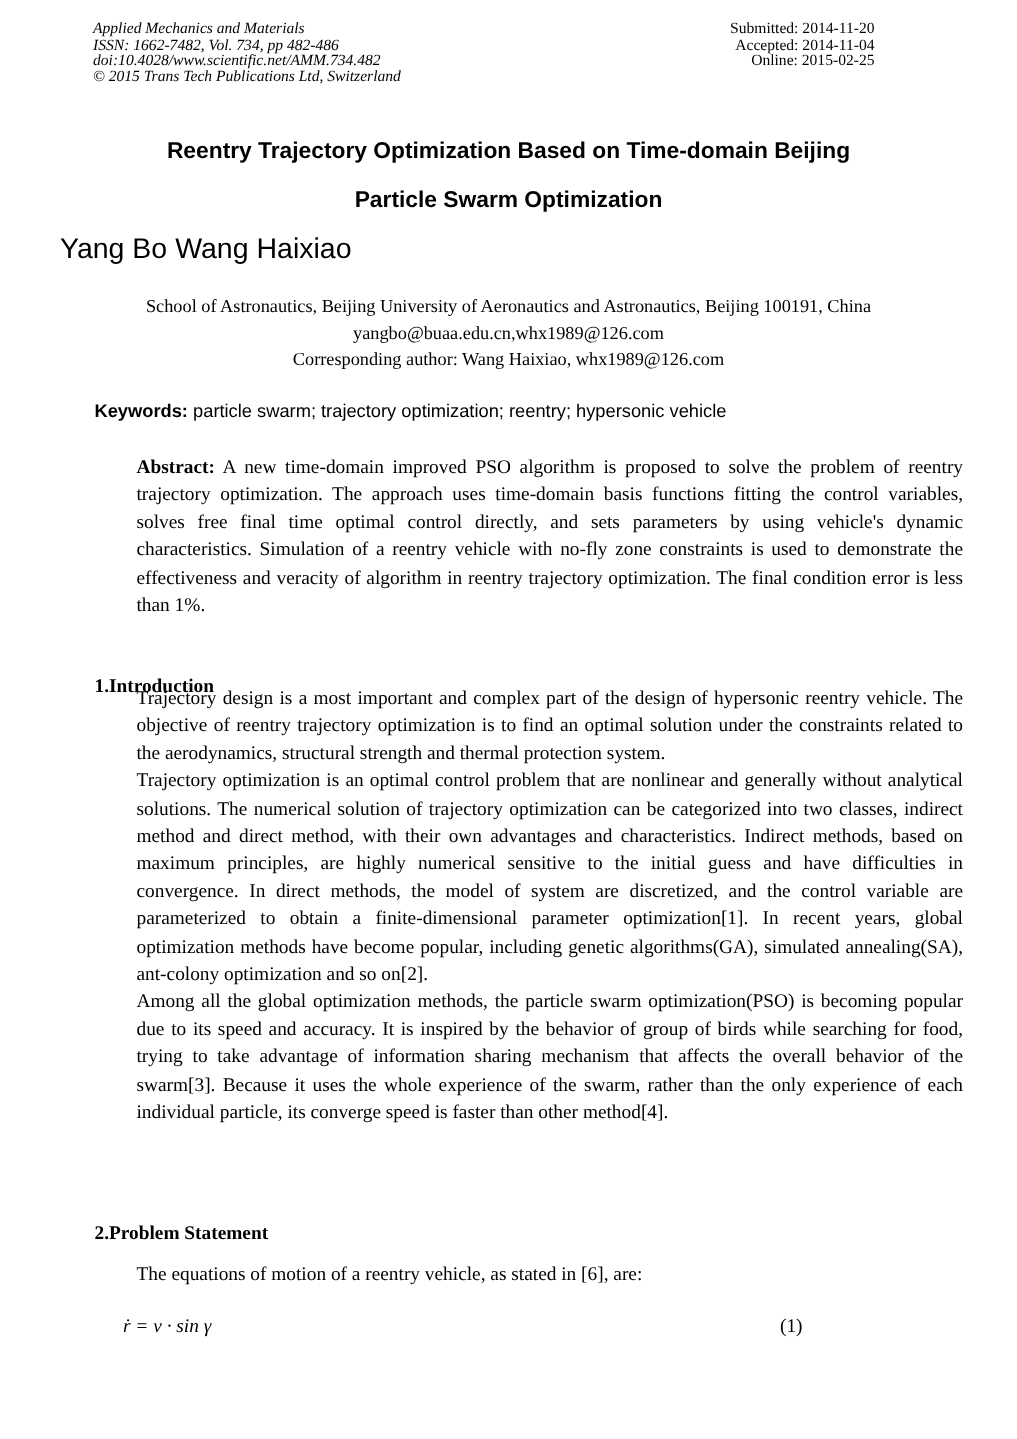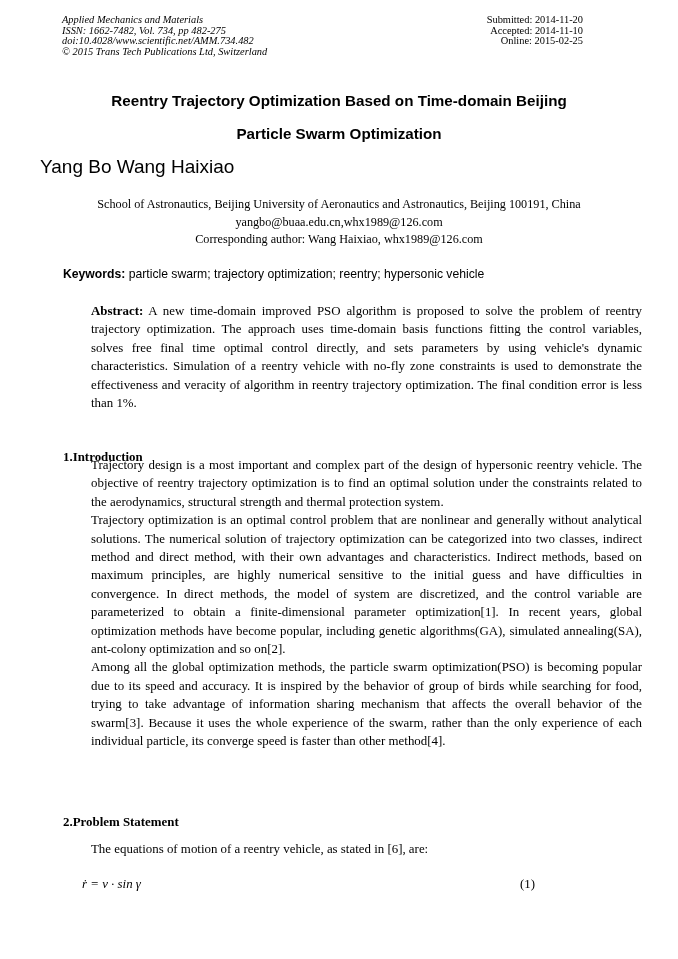--- a/index.html
+++ b/index.html
@@ -28,28 +28,28 @@
     .equation { position: absolute; left: 82px; top: 877px; font-family: "Liberation Serif", serif; font-style: italic; font-size: 12.9px; }
     .eq-num { position: absolute; left: 520px; top: 877px; font-family: "Liberation Serif", serif; font-size: 12.9px; }
   </style>
 </head>
 <body>
 
 <div class="page">
 
   <div class="hdr-left">
     <span class="hdr-line">Applied Mechanics and Materials</span>
-    <span class="hdr-line">ISSN: 1662-7482, Vol. 734, pp 482-275</span>
+    <span class="hdr-line">ISSN: 1662-7482, Vol. 734, pp 482-486</span>
     <span class="hdr-line">doi:10.4028/www.scientific.net/AMM.734.482</span>
     <span class="hdr-line">© 2015 Trans Tech Publications Ltd, Switzerland</span>
   </div>
 
   <div class="hdr-right">
     <span class="hdr-line">Submitted: 2014-11-20</span>
-    <span class="hdr-line">Accepted: 2014-11-10</span>
+    <span class="hdr-line">Accepted: 2014-11-04</span>
     <span class="hdr-line">Online: 2015-02-25</span>
   </div>
 
   <div class="title t1">Reentry Trajectory Optimization Based on Time-domain Beijing</div>
   <div class="title t2">Particle Swarm Optimization</div>
 
   <div class="authors">Yang Bo Wang Haixiao</div>
 
   <div class="affil">
     <span>School of Astronautics, Beijing University of Aeronautics and Astronautics, Beijing 100191, China</span>

